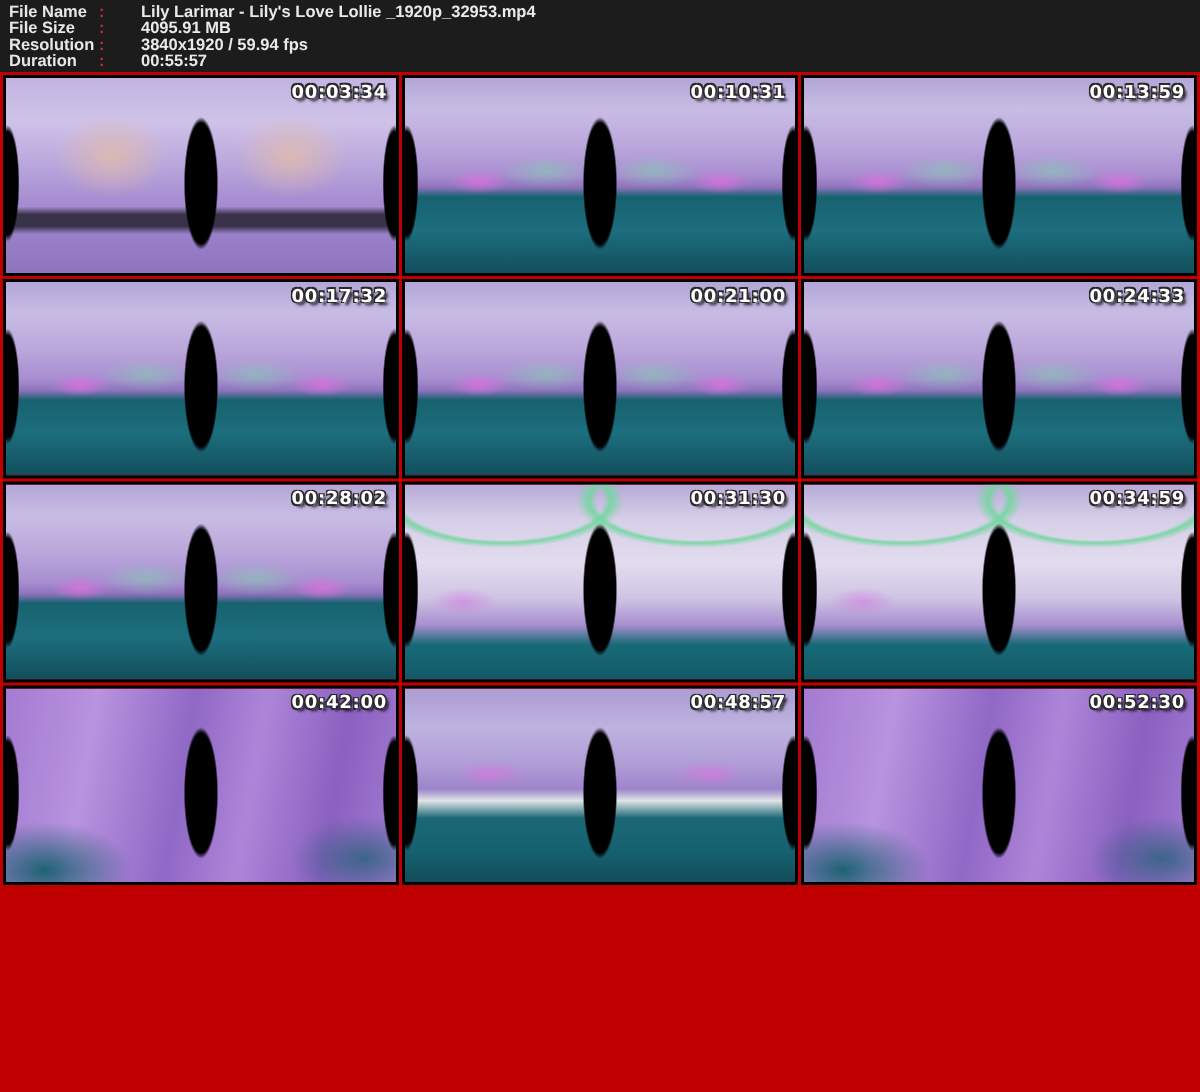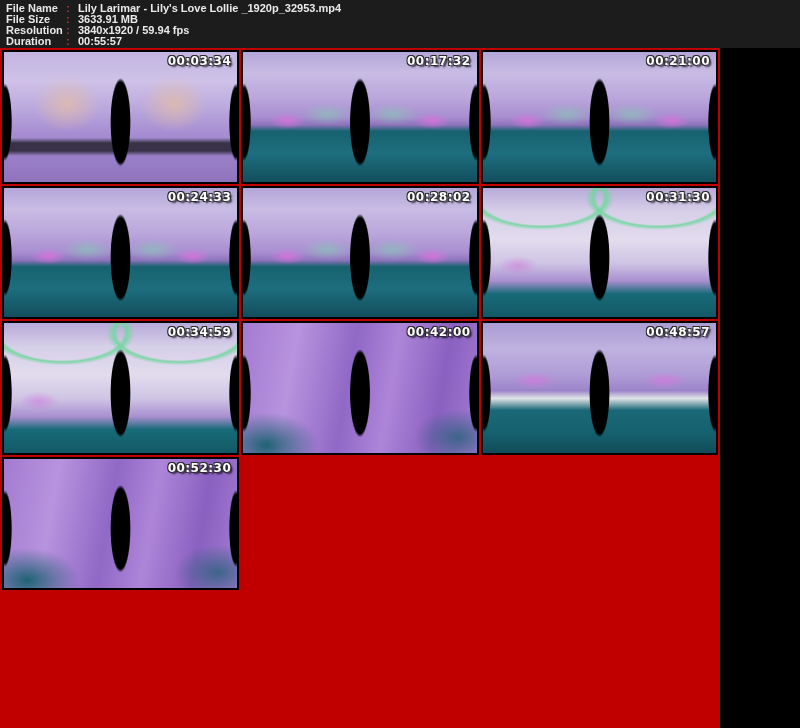--- a/index.html
+++ b/index.html
@@ -10,24 +10,24 @@
   
   .meta{
     position:absolute;top:0;left:0;width:800px;height:48px;
     background:#1c1c1c;box-sizing:border-box;padding:3px 0 12px 6px;
   }
   .meta-row{
     display:grid;grid-template-columns:60px 12px 1fr;
     font-size:11px;line-height:11px;font-weight:bold;color:#e8e8e8;
   }
   .meta-row .colon{color:#c03030;text-align:left;}
-  .meta-row .val{color:#eaeaea;white-space:nowrap;}
+  .meta-row .val{color:#eaeaea;white-space:nowrap;margin-left:16px;}
   
   .grid{
-    position:absolute;top:48px;left:0;width:720px;height:680px;
+    position:absolute;top:48px;left:0;width:800px;height:680px;
     background:#c00000;display:grid;
     grid-template-columns:repeat(3,1fr);grid-template-rows:repeat(5,1fr);
     gap:2px;padding:2px;box-sizing:border-box;
   }
   .thumb{
     position:relative;border:2px solid #000;overflow:hidden;
     background:#b0a0d4;
   }
   
   .lens{
@@ -76,38 +76,46 @@
 
   <div class="meta">
     <div class="meta-row">
       <span>File Name</span>
       <span class="colon">:</span>
       <span class="val">Lily Larimar - Lily's Love Lollie _1920p_32953.mp4</span>
     </div>
     <div class="meta-row">
       <span>File Size</span>
       <span class="colon">:</span>
-      <span class="val">3633.91 MB</span>
+      <span class="val">4095.91 MB</span>
     </div>
     <div class="meta-row">
       <span>Resolution</span>
       <span class="colon">:</span>
       <span class="val">3840x1920 / 59.94 fps</span>
     </div>
     <div class="meta-row">
       <span>Duration</span>
       <span class="colon">:</span>
       <span class="val">00:55:57</span>
     </div>
   </div>
 
   <div class="grid">
     <div class="thumb" data-variant="portrait">
       <div class="lens"></div>
       <span class="ts">00:03:34</span>
+    </div>
+    <div class="thumb" data-variant="room">
+      <div class="lens"></div>
+      <span class="ts">00:10:31</span>
+    </div>
+    <div class="thumb" data-variant="room">
+      <div class="lens"></div>
+      <span class="ts">00:13:59</span>
     </div>
     <div class="thumb" data-variant="room">
       <div class="lens"></div>
       <span class="ts">00:17:32</span>
     </div>
     <div class="thumb" data-variant="room">
       <div class="lens"></div>
       <span class="ts">00:21:00</span>
     </div>
     <div class="thumb" data-variant="room">

